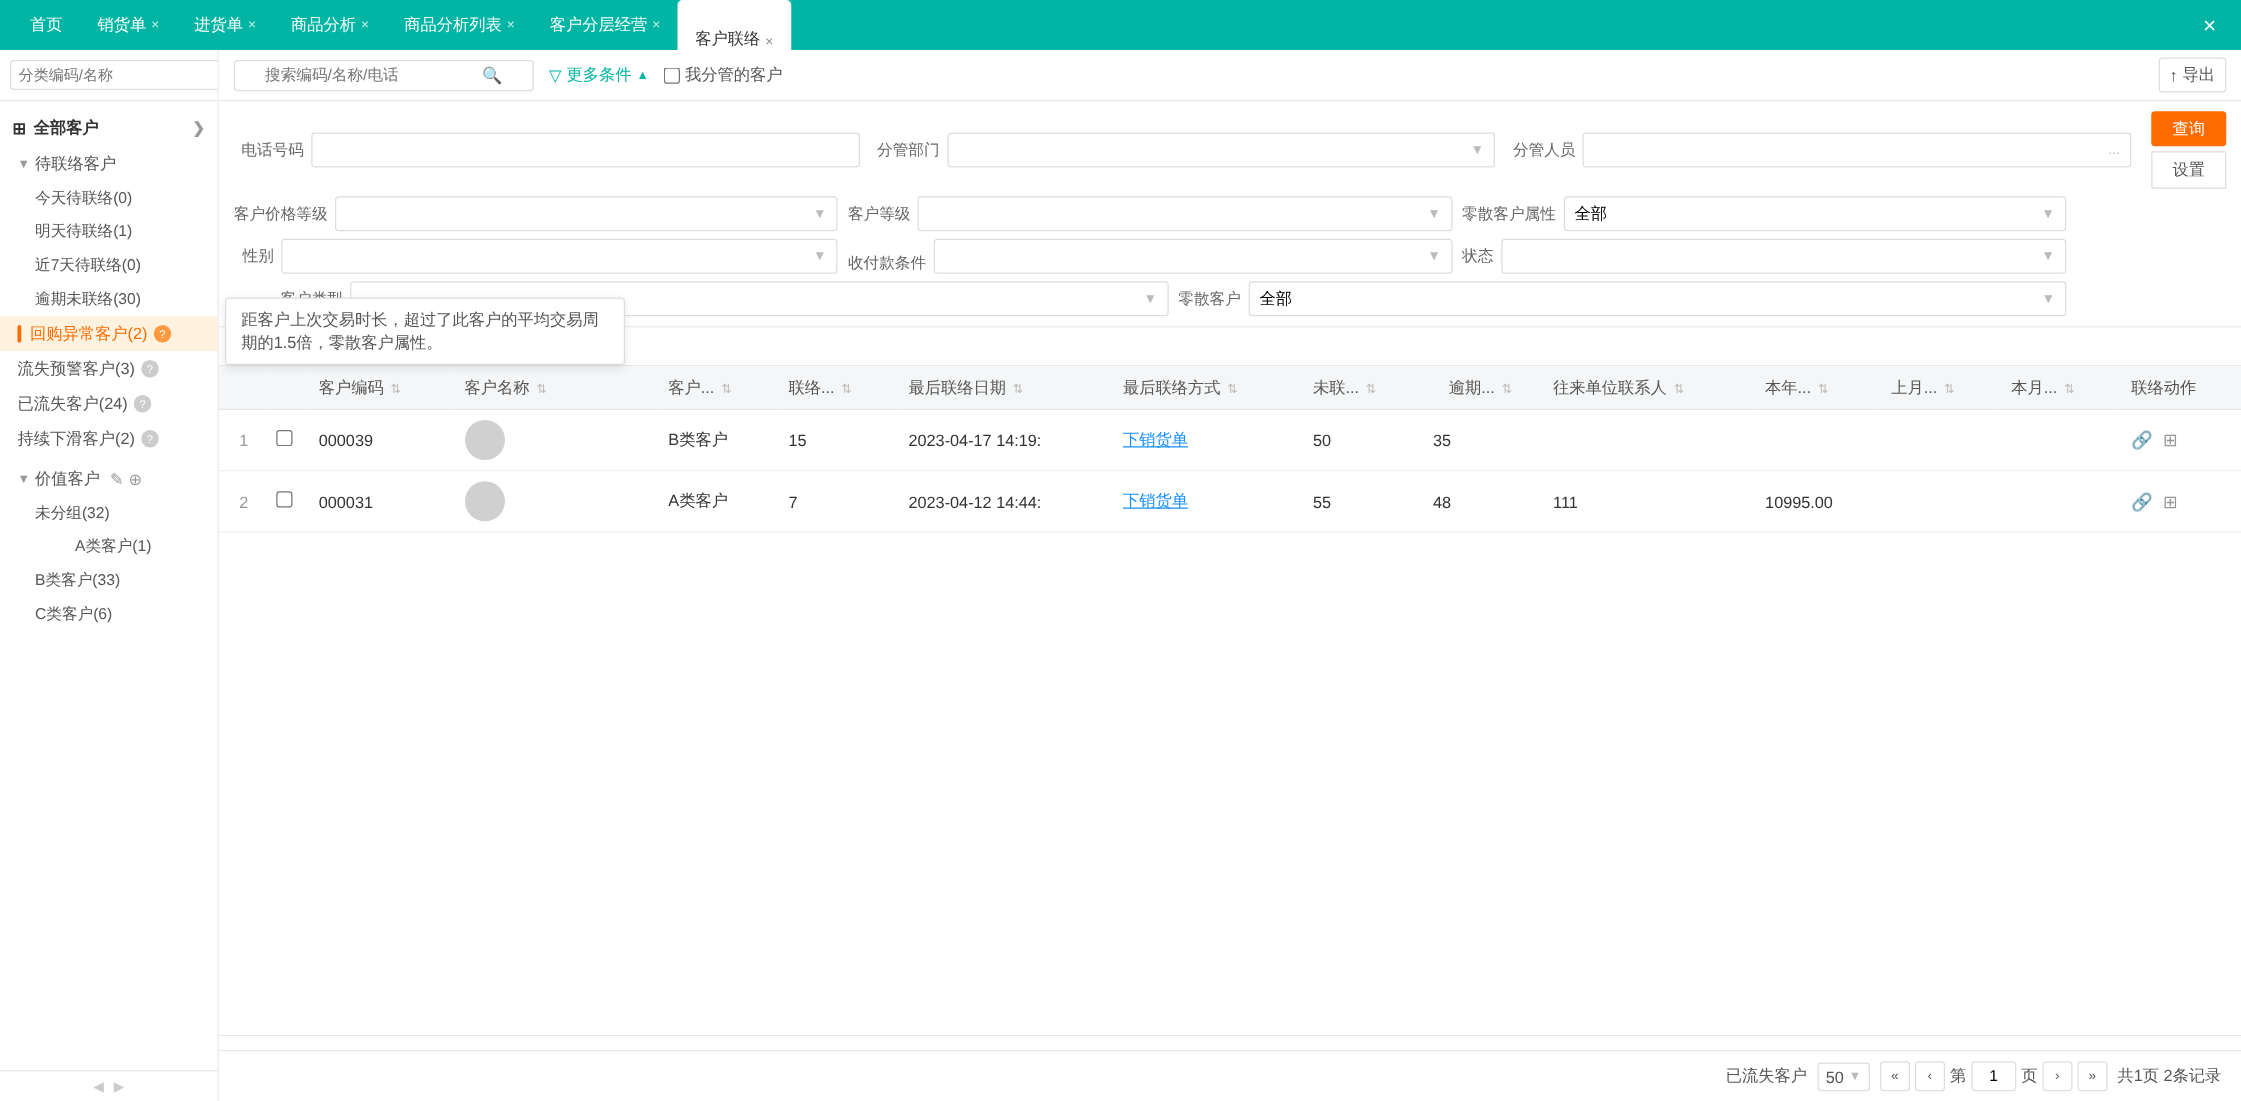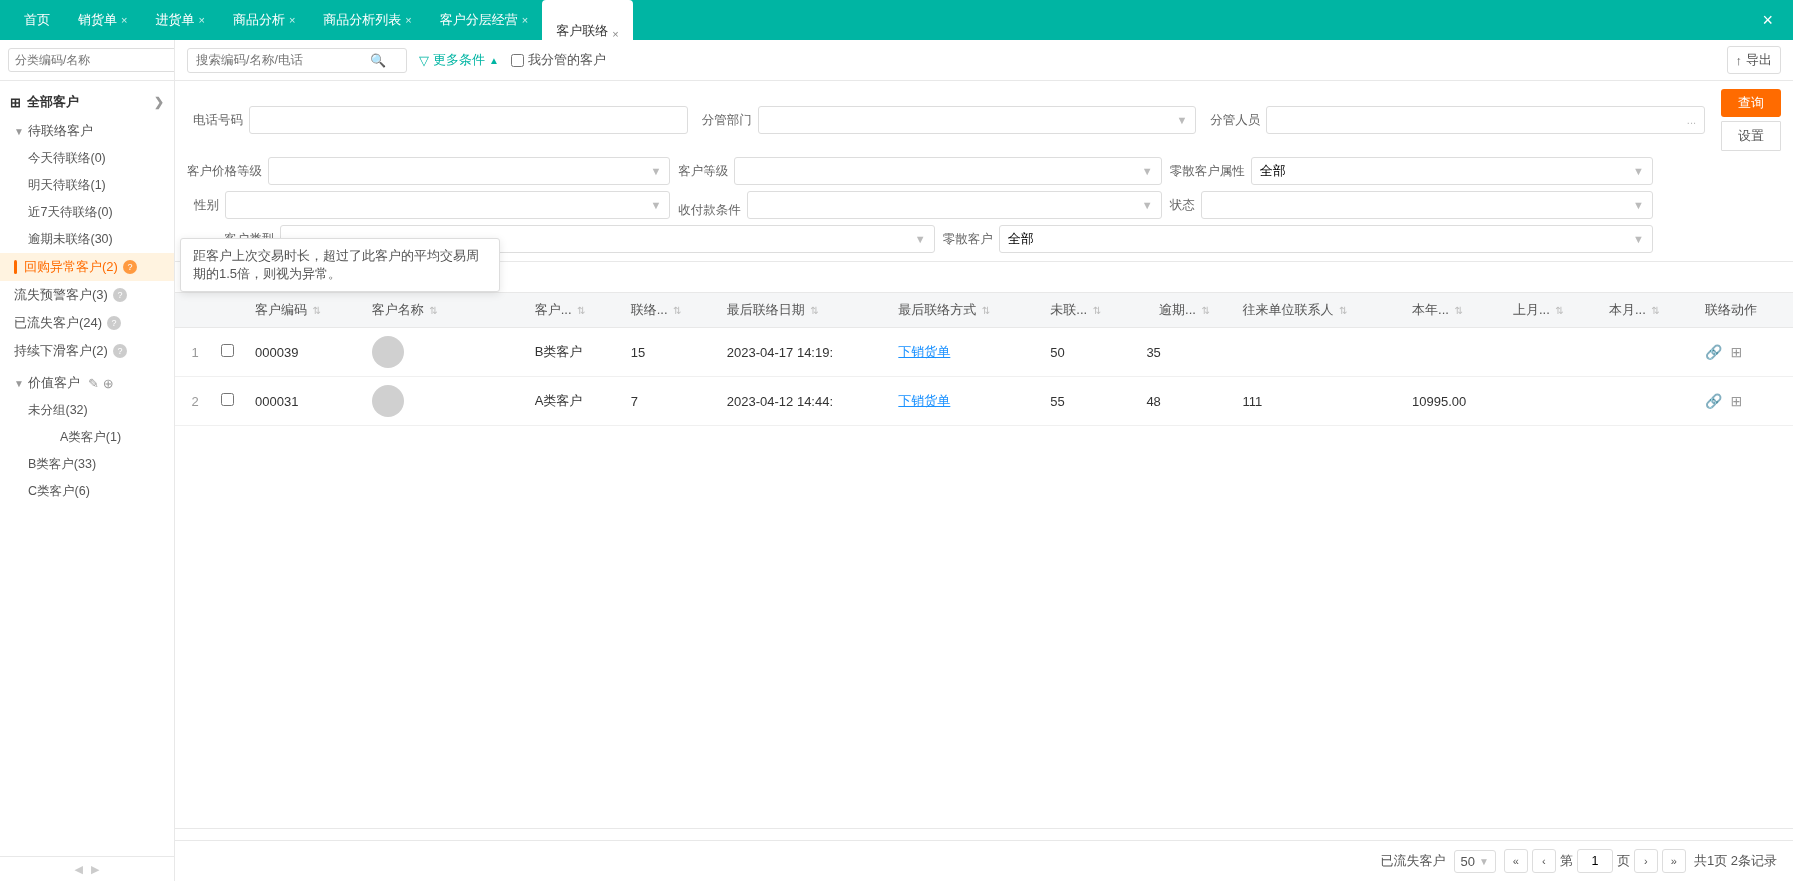--- a/index.html
+++ b/index.html
@@ -113,25 +113,25 @@
 
     <div style="border-top:1px solid #e8e8e8;height:25px;display:flex;align-items:center;justify-content:center;gap:8px;padding:0 8px;">
       <span style="color:#ccc;cursor:pointer;font-size:11px;">◀</span>
       <span style="color:#ccc;cursor:pointer;font-size:11px;">▶</span>
     </div>
   </div>
 
   <div style="flex:1;display:flex;flex-direction:column;background:#f5f6f7;overflow:hidden;position:relative;">
 
     <div style="position:absolute;left:5px;top:198px;background:white;border:1px solid #ddd;border-radius:3px;padding:8px 12px;font-size:12px;color:#555;z-index:100;max-width:320px;box-shadow:0 2px 8px rgba(0,0,0,0.1);">
-      <span>距客户上次交易时长，超过了此客户的平均交易周期的1.5倍，则视为异常。</span>
+      <span>距客户上次交易时长，超过了此客户的平均交易周期的1.5倍，零散客户属性。</span>
     </div>
 
     <div style="background:white;border-bottom:1px solid #e8e8e8;padding:6px 12px;display:flex;align-items:center;gap:12px;flex-shrink:0;">
-      <div style="display:flex;align-items:center;border:1px solid #ddd;border-radius:3px;padding:4px 8px;gap:4px;min-width:220px;">
+      <div style="display:flex;align-items:center;border:1px solid #ddd;border-radius:3px;padding:4px 24px;gap:4px;min-width:220px;">
         <input type="text" style="border: none; outline: none; font-size: 12.5px; width: 170px;" placeholder="搜索编码/名称/电话">
         <span style="color:#00b5a3;cursor:pointer;">🔍</span>
       </div>
       <div style="display:flex;align-items:center;gap:4px;color:#00b5a3;cursor:pointer;font-size:12.5px;">
         <span>▽</span>
         <span>更多条件</span>
         <span style="font-size:10px;">▲</span>
       </div>
       <div style="display:flex;align-items:center;gap:4px;color:#555;font-size:12.5px;cursor:pointer;">
         <input type="checkbox" style="cursor: pointer;">

